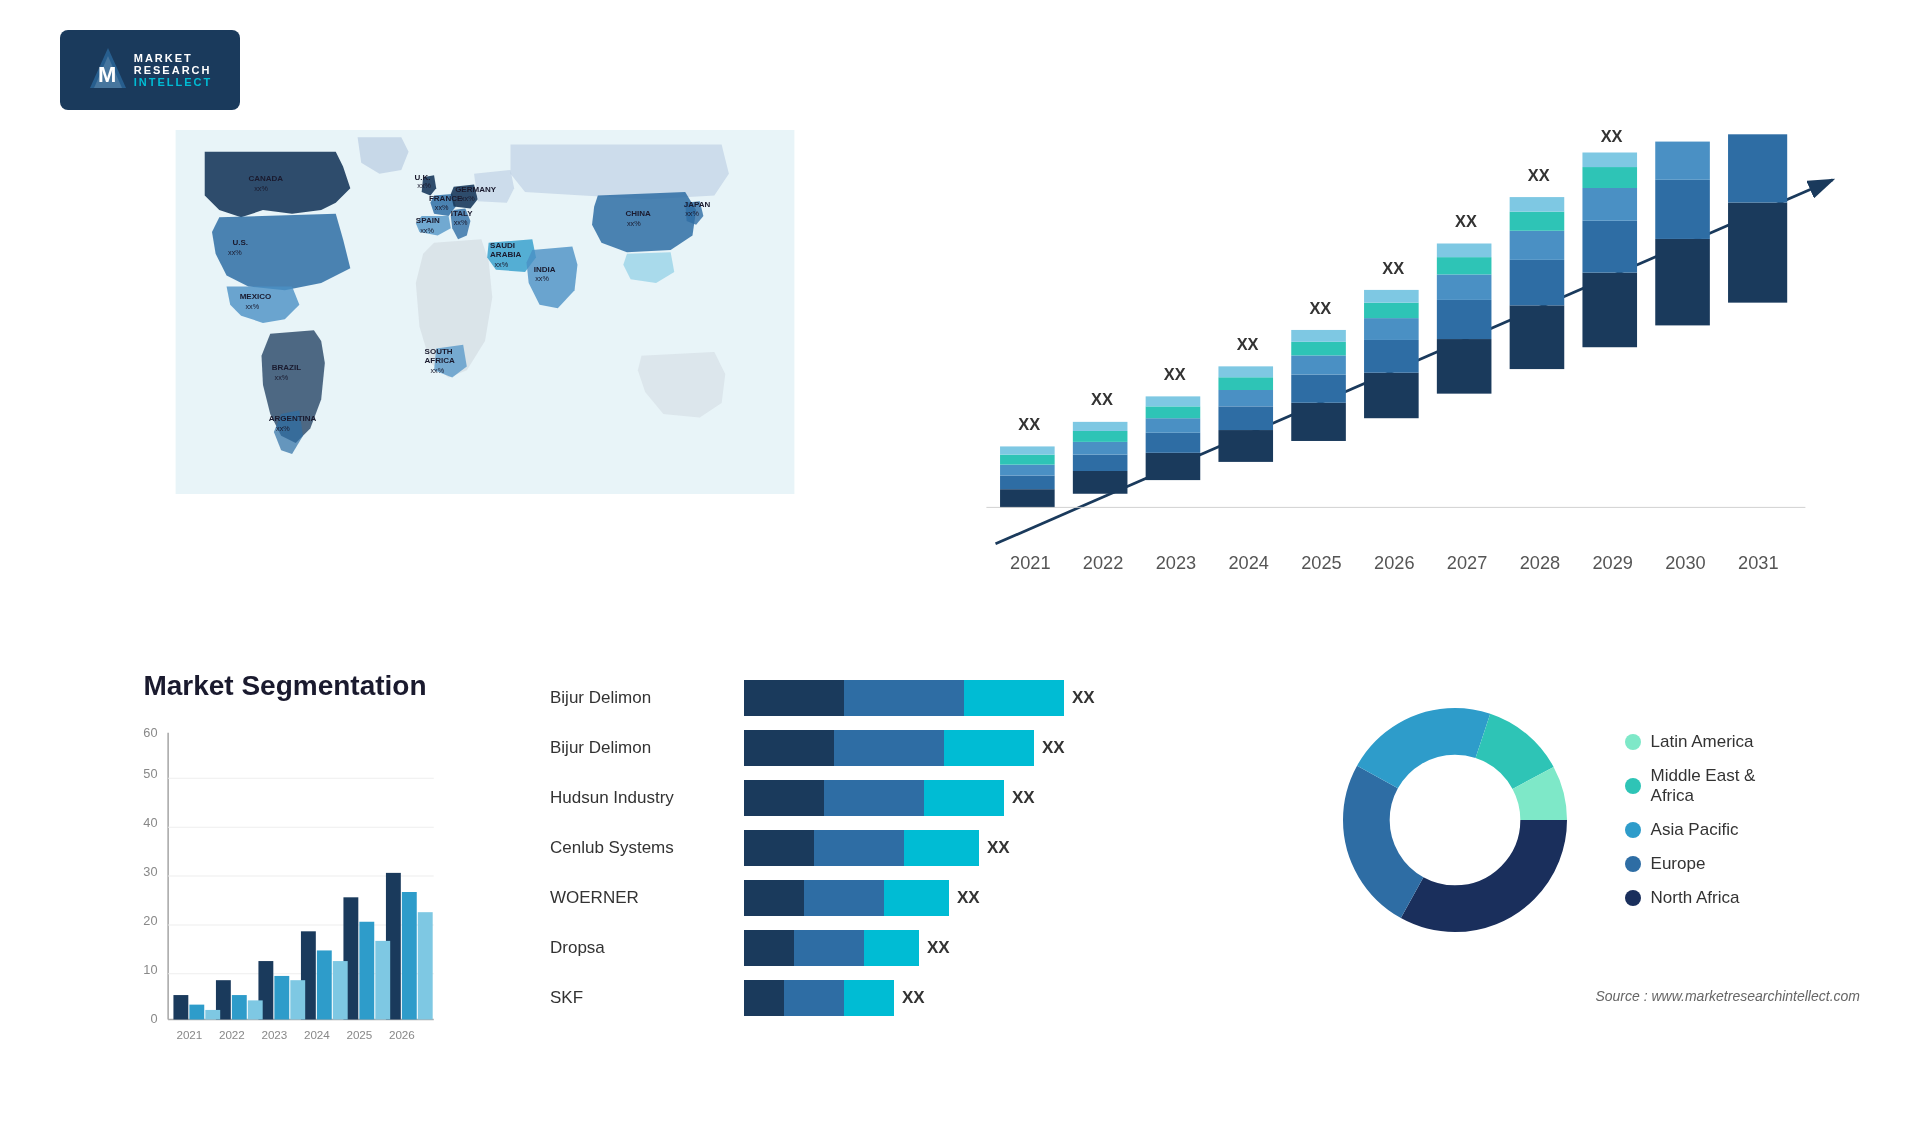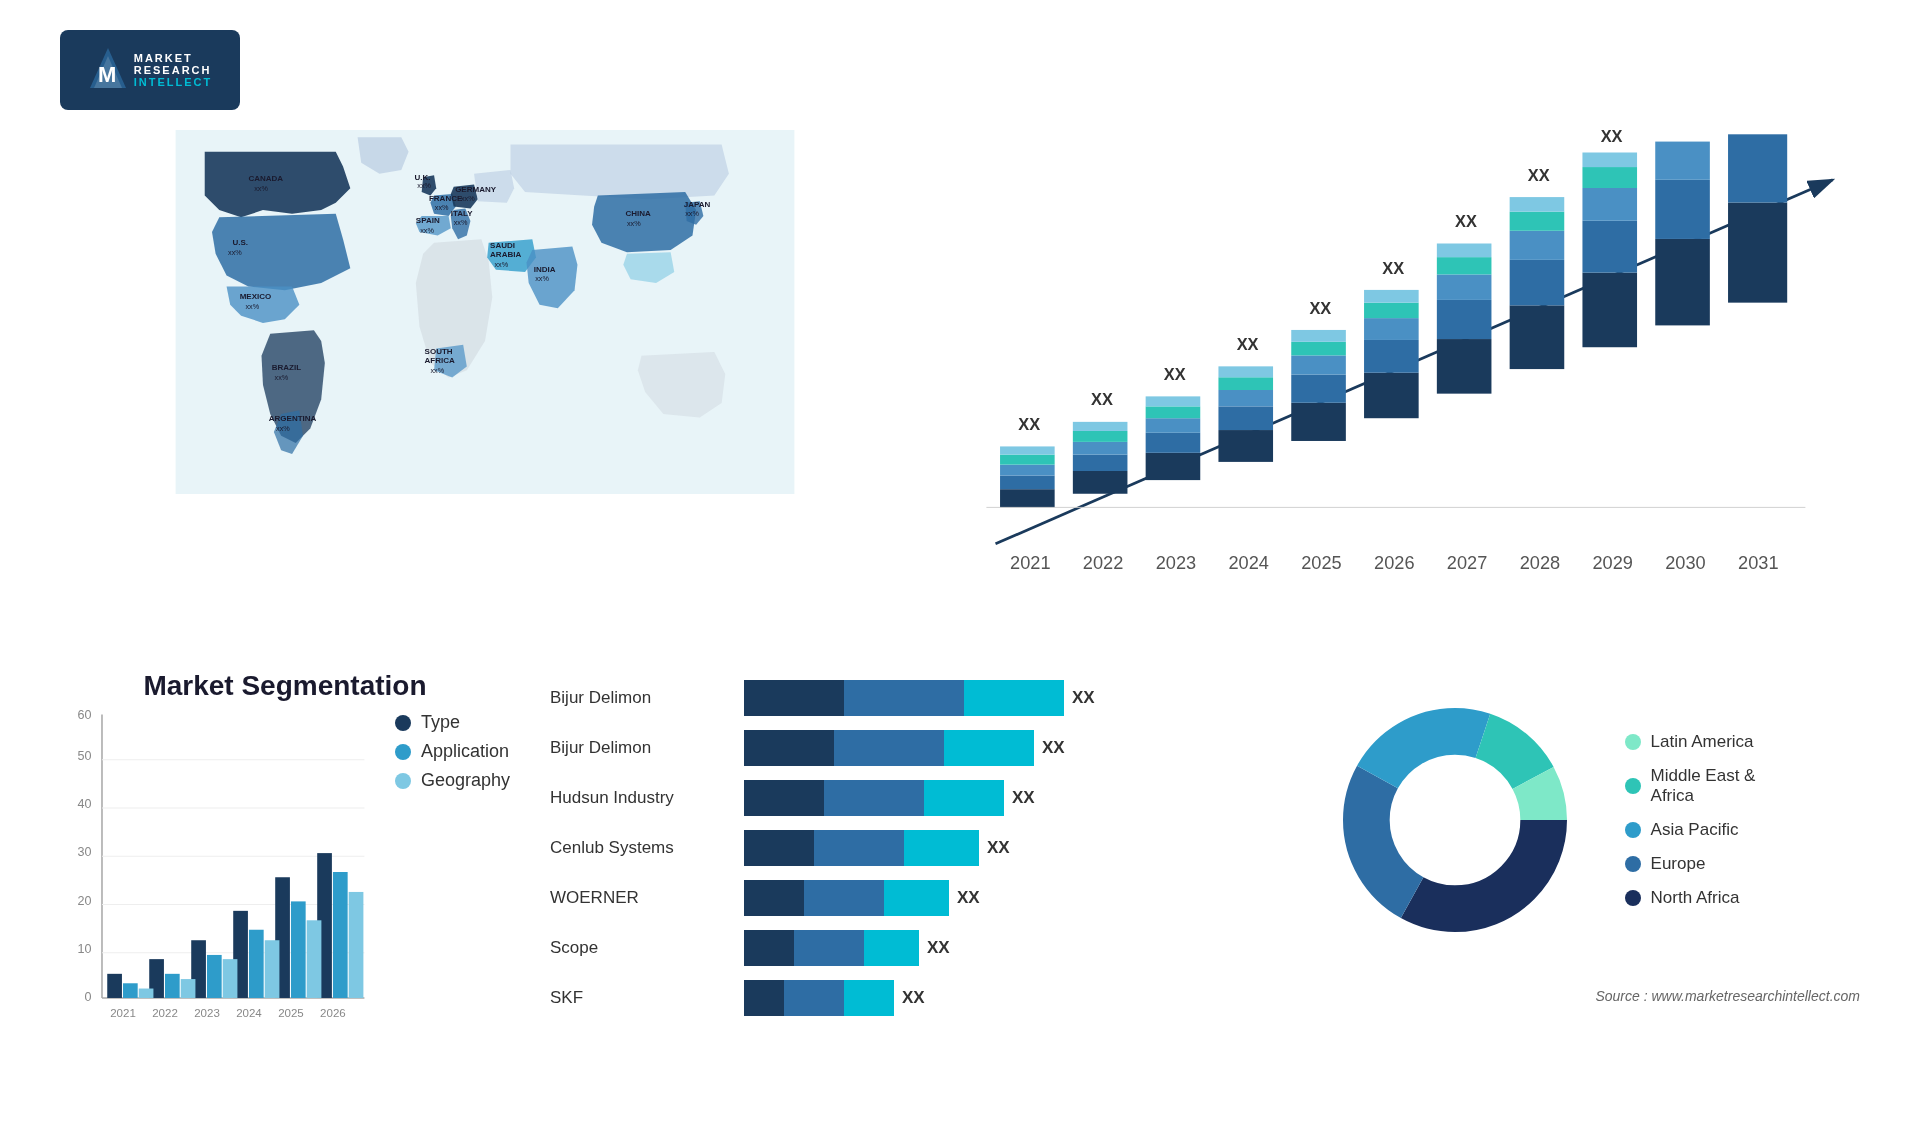--- a/index.html
+++ b/index.html
@@ -91,20 +91,21 @@
     }
     .regional-panel {
       flex: 1;
       height: 460px;
     }
 
     .panel-title {
       font-size: 28px;
       font-weight: 700;
       color: #1a1a2e;
+      margin-bottom: 20px;
       text-align: center;
     }
 
     
     .seg-chart {
       width: 100%;
       height: 340px;
     }
 
     
@@ -486,34 +487,20 @@
           <rect x="260" y="160" width="14" height="120" fill="#2e9cca"></rect>
 
           <rect x="75" y="271" width="14" height="9" fill="#7ec8e3"></rect>
           <rect x="115" y="262" width="14" height="18" fill="#7ec8e3"></rect>
           <rect x="155" y="243" width="14" height="37" fill="#7ec8e3"></rect>
           <rect x="195" y="225" width="14" height="55" fill="#7ec8e3"></rect>
           <rect x="235" y="206" width="14" height="74" fill="#7ec8e3"></rect>
           <rect x="275" y="179" width="14" height="101" fill="#7ec8e3"></rect>
         </svg>
 
-        <div class="legend">
-          <div class="legend-item">
-            <div class="legend-dot" style="background:#1a3a5c;"></div>
-            <span>Type</span>
-          </div>
-          <div class="legend-item">
-            <div class="legend-dot" style="background:#2e9cca;"></div>
-            <span>Application</span>
-          </div>
-          <div class="legend-item">
-            <div class="legend-dot" style="background:#7ec8e3;"></div>
-            <span>Geography</span>
-          </div>
-        </div>
       </div>
     </div>
 
     <div class="players-panel">
       <div class="players-list">
 
         <div class="player-row">
           <span class="player-name">Bijur Delimon</span>
           <div class="player-bar-wrap">
             <div class="player-bar" style="width:320px;">
@@ -567,21 +554,21 @@
             <div class="player-bar" style="width:205px;">
               <div class="player-bar-seg1" style="width:60px;"></div>
               <div class="player-bar-seg2" style="width:80px;"></div>
               <div class="player-bar-seg3" style="width:65px;"></div>
             </div>
             <span class="player-val">XX</span>
           </div>
         </div>
 
         <div class="player-row">
-          <span class="player-name">Scope</span>
+          <span class="player-name">Dropsa</span>
           <div class="player-bar-wrap">
             <div class="player-bar" style="width:175px;">
               <div class="player-bar-seg1" style="width:50px;"></div>
               <div class="player-bar-seg2" style="width:70px;"></div>
               <div class="player-bar-seg3" style="width:55px;"></div>
             </div>
             <span class="player-val">XX</span>
           </div>
         </div>
 

